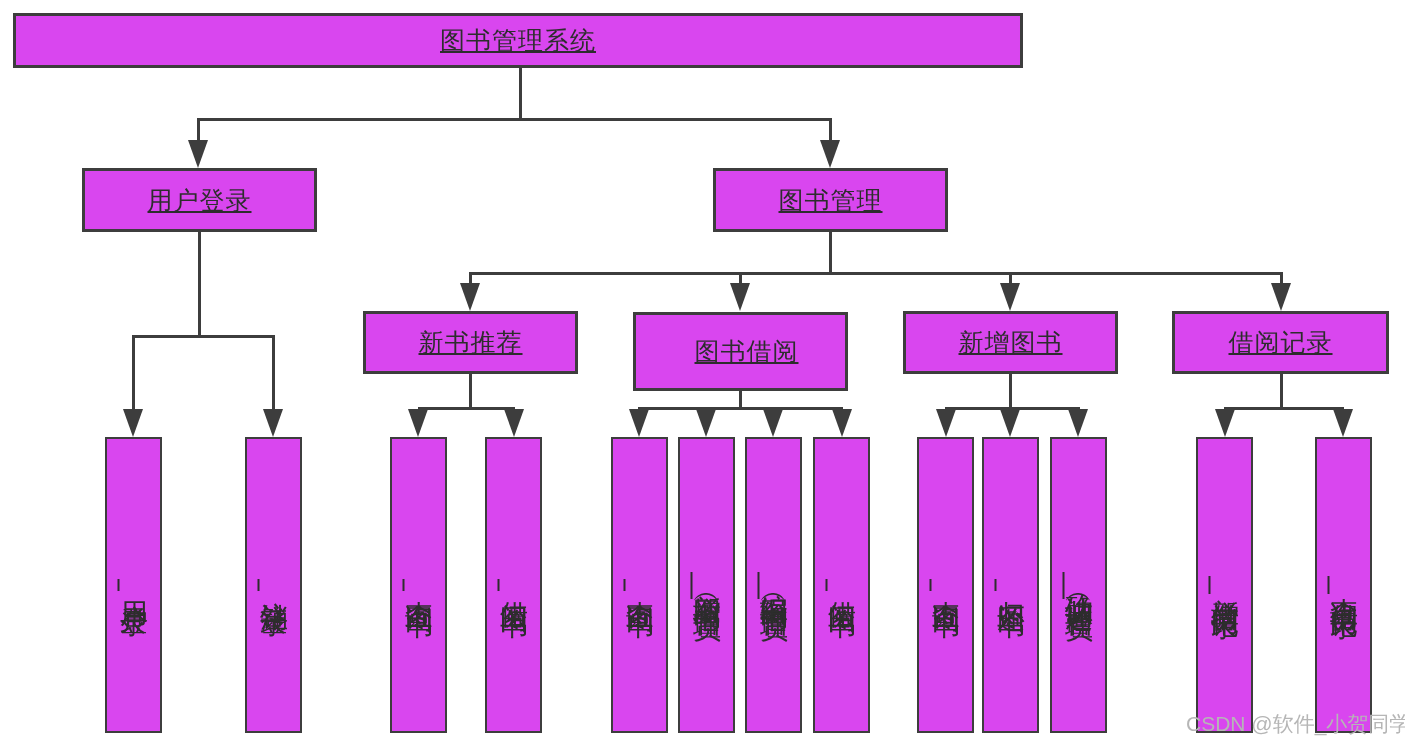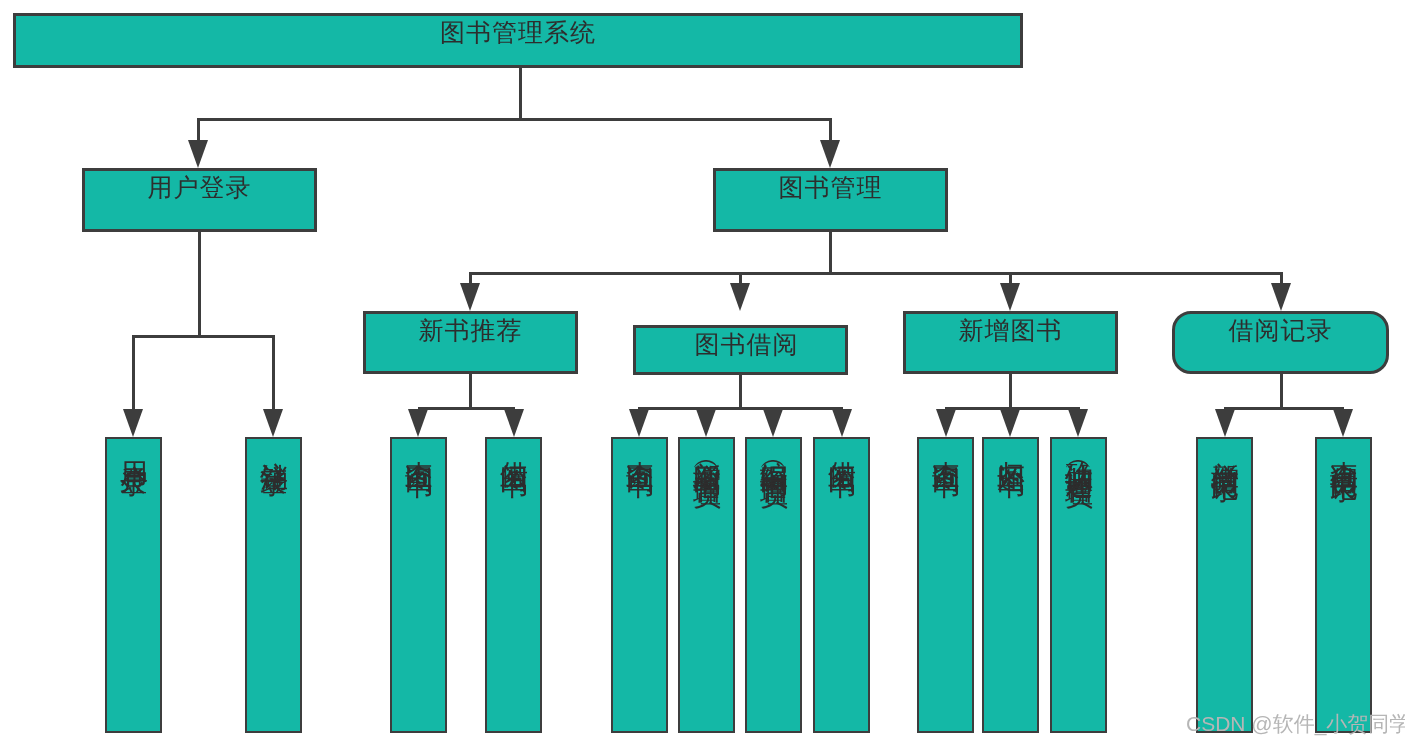--- a/index.html
+++ b/index.html
@@ -7,30 +7,31 @@
     position: relative;
     width: 1405px;
     height: 747px;
     background: #ffffff;
     font-family: "Liberation Sans", sans-serif;
     overflow: hidden;
   }
   
   .node {
     position: absolute;
-    background: #14b8a6;
+    background: #d946ef;
     border: 3px solid #3d3d3d;
     box-sizing: border-box;
     display: flex;
-    align-items: flex-start;
+    align-items: center;
     justify-content: center;
     color: #2d2d2d;
     font-size: 25px;
     letter-spacing: 1px;
     white-space: nowrap;
+    text-decoration: underline;
   }
   .vnode {
     border-width: 2.5px;
     font-size: 28px;
   }
   .vnode .vtext {
     writing-mode: vertical-rl;
     text-orientation: mixed;
     letter-spacing: 3px;
     line-height: 1;
@@ -116,27 +117,27 @@
   <div class="node" style="left:82px;top:168px;width:235px;height:64px;">
     <span>用户登录</span>
   </div>
   <div class="node" style="left:713px;top:168px;width:235px;height:64px;">
     <span>图书管理</span>
   </div>
 
   <div class="node" style="left:363px;top:311px;width:215px;height:63px;">
     <span>新书推荐</span>
   </div>
-  <div class="node" style="left:633px;top:325px;width:215px;height:50px;padding-left:12px;">
+  <div class="node" style="left:633px;top:312px;width:215px;height:79px;padding-left:12px;">
     <span>图书借阅</span>
   </div>
   <div class="node" style="left:903px;top:311px;width:215px;height:63px;">
     <span>新增图书</span>
   </div>
-  <div class="node" style="left:1172px;top:311px;width:217px;height:63px;border-radius:19px;">
+  <div class="node" style="left:1172px;top:311px;width:217px;height:63px;">
     <span>借阅记录</span>
   </div>
 
   <div class="node vnode" style="left:105px;top:437px;width:57px;height:296px;">
     <span class="vtext">用户登录</span>
   </div>
   <div class="node vnode" style="left:245px;top:437px;width:57px;height:296px;">
     <span class="vtext">注销登录</span>
   </div>
 

